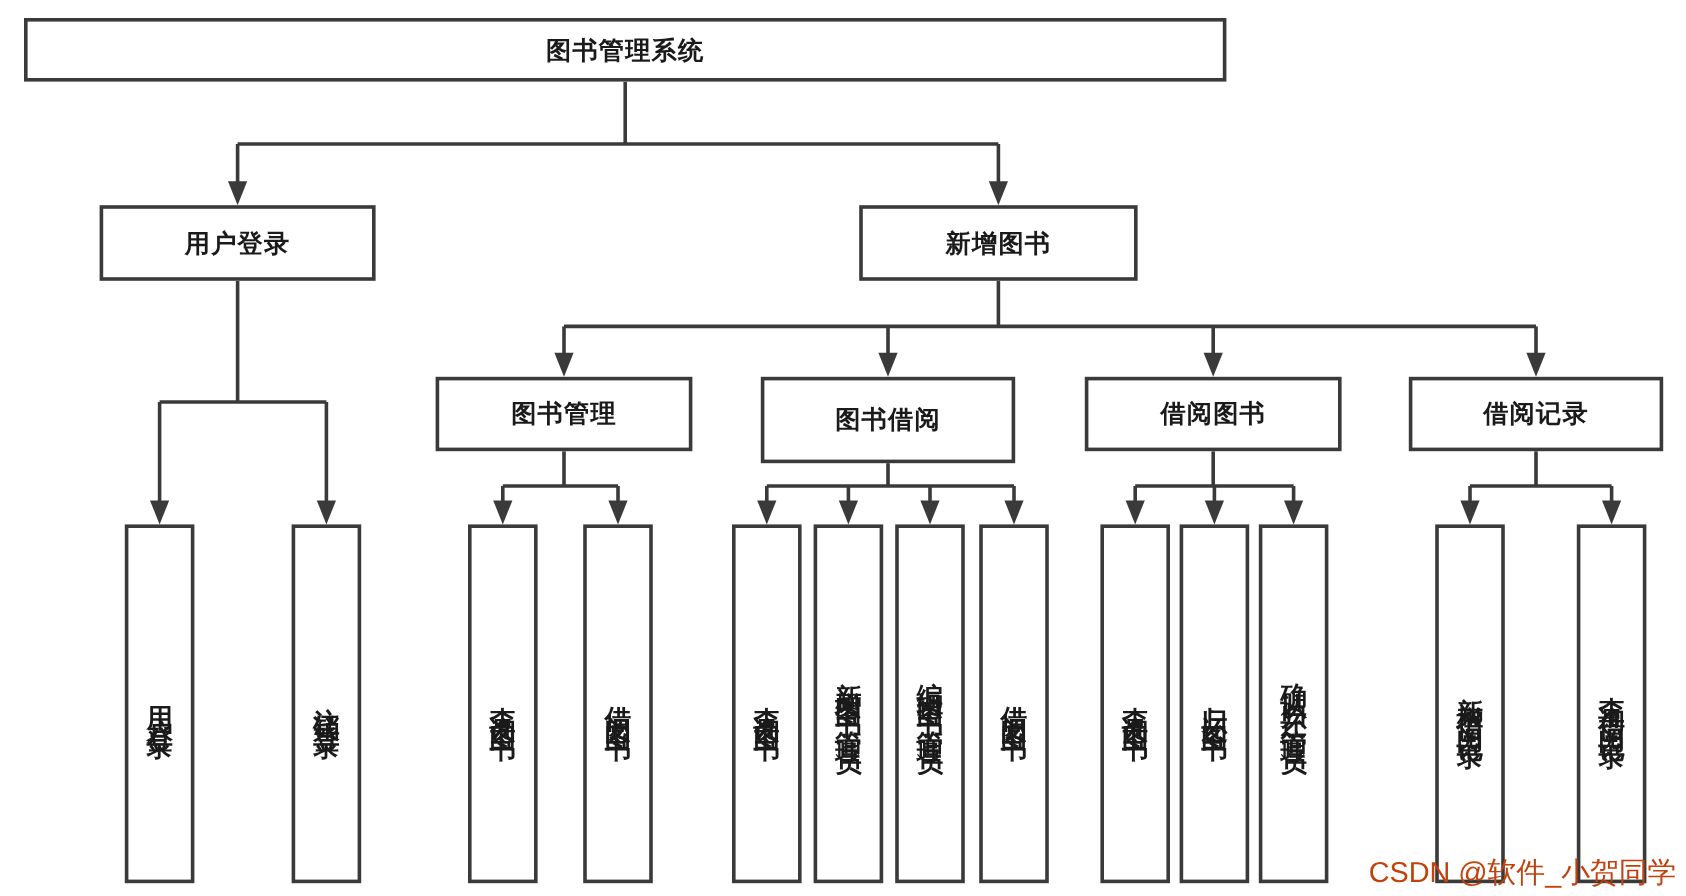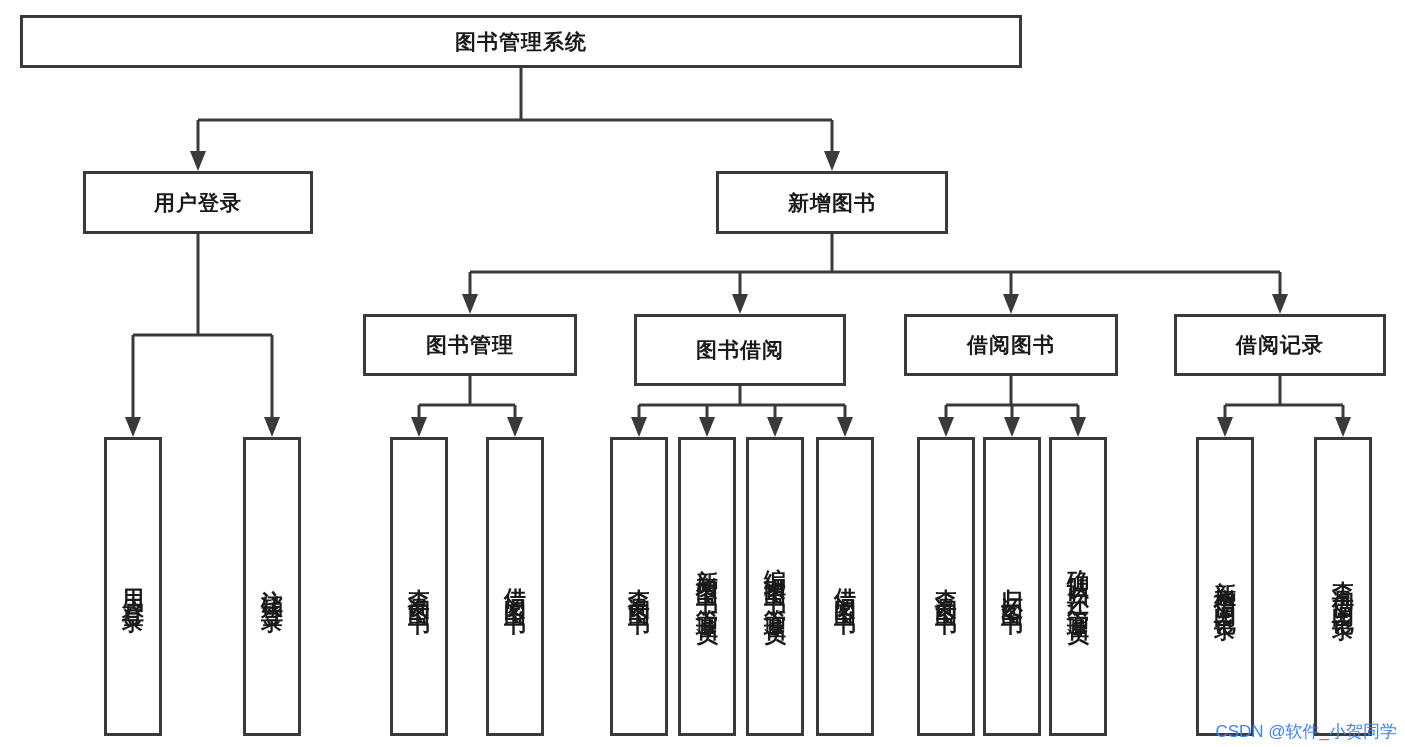--- a/index.html
+++ b/index.html
@@ -42,22 +42,22 @@
     writing-mode: vertical-rl;
     text-orientation: mixed;
     font-size: 22px;
     letter-spacing: 8px;
     line-height: 1;
   }
   .watermark {
     position: absolute;
     right: 8px;
     bottom: 4px;
-    font-size: 17px;
-    color: #3b82f6;
+    font-size: 24px;
+    color: #c2410c;
     z-index: 3;
     white-space: nowrap;
   }
 </style>
 </head>
 <body>
 
 <svg id="connectors" viewBox="0 0 1405 747" xmlns="http://www.w3.org/2000/svg">
   <g stroke="#3a3a3a" stroke-width="3" fill="none">
 

